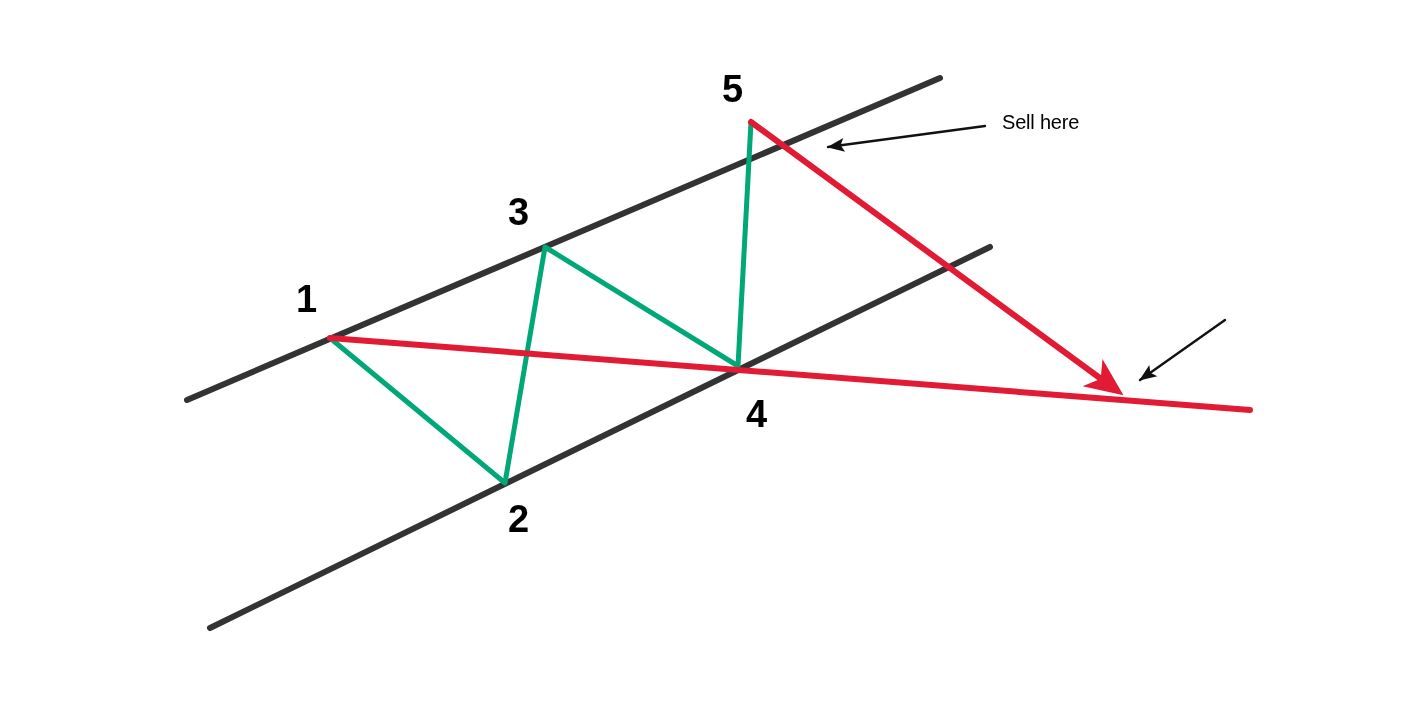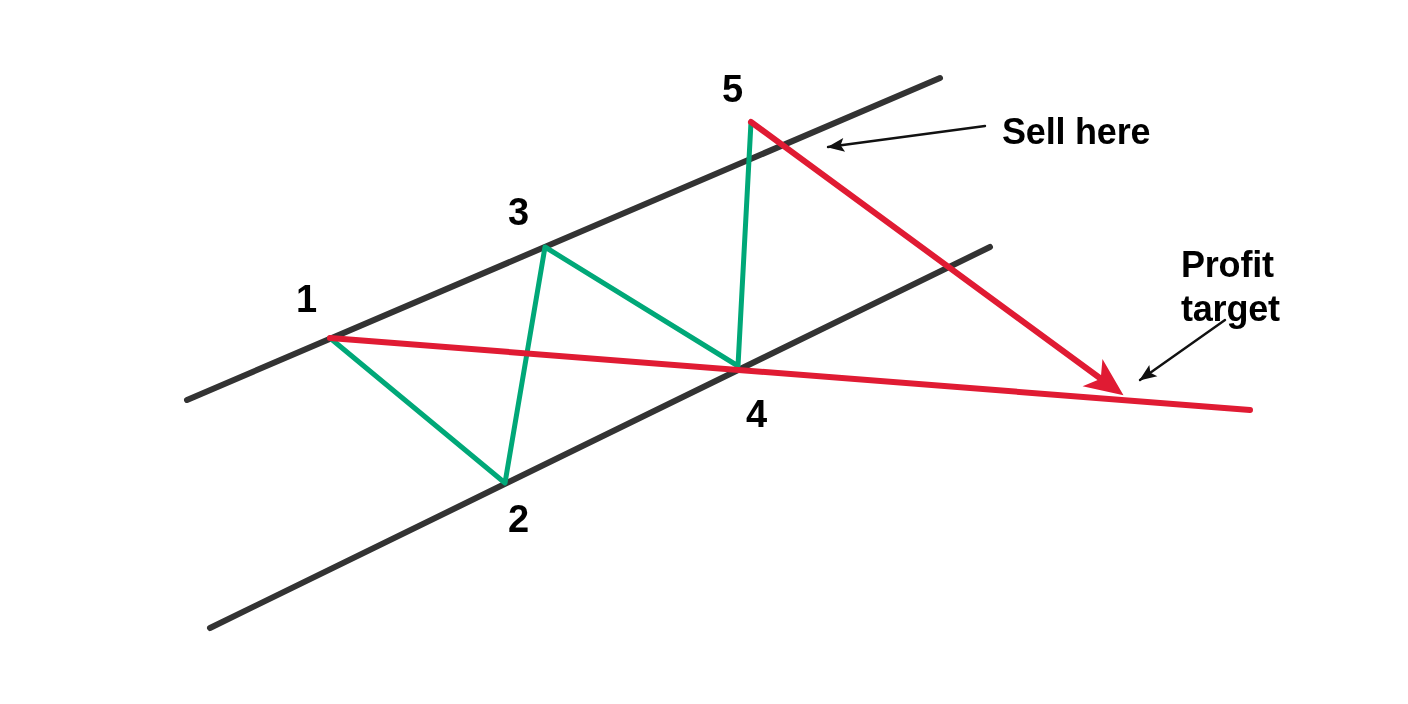--- a/index.html
+++ b/index.html
@@ -34,22 +34,22 @@
     font-weight: bold;
     font-size: 38px;
     color: #000000;
     line-height: 1;
     white-space: nowrap;
     user-select: none;
   }
   .ann-label {
     position: absolute;
     font-family: "Liberation Sans", sans-serif;
-    font-weight: bold;
-    font-size: 36px;
+    font-weight: normal;
+    font-size: 20px;
     color: #000000;
     line-height: 1.22;
     white-space: pre-line;
     user-select: none;
     letter-spacing: -0.2px;
   }
 </style>
 </head>
 <body>
 
@@ -88,16 +88,14 @@
     </g>
   </svg>
 
   <div class="pt-label" style="left:296px; top:280px;">1</div>
   <div class="pt-label" style="left:508px; top:500px;">2</div>
   <div class="pt-label" style="left:508px; top:193px;">3</div>
   <div class="pt-label" style="left:746px; top:395px;">4</div>
   <div class="pt-label" style="left:722px; top:70px;">5</div>
 
   <div class="ann-label" style="left:1002px; top:110px;">Sell here</div>
-  <div class="ann-label" style="left:1181px; top:243px;">Profit
-target</div>
 
 </div>
 
 </body></html>

